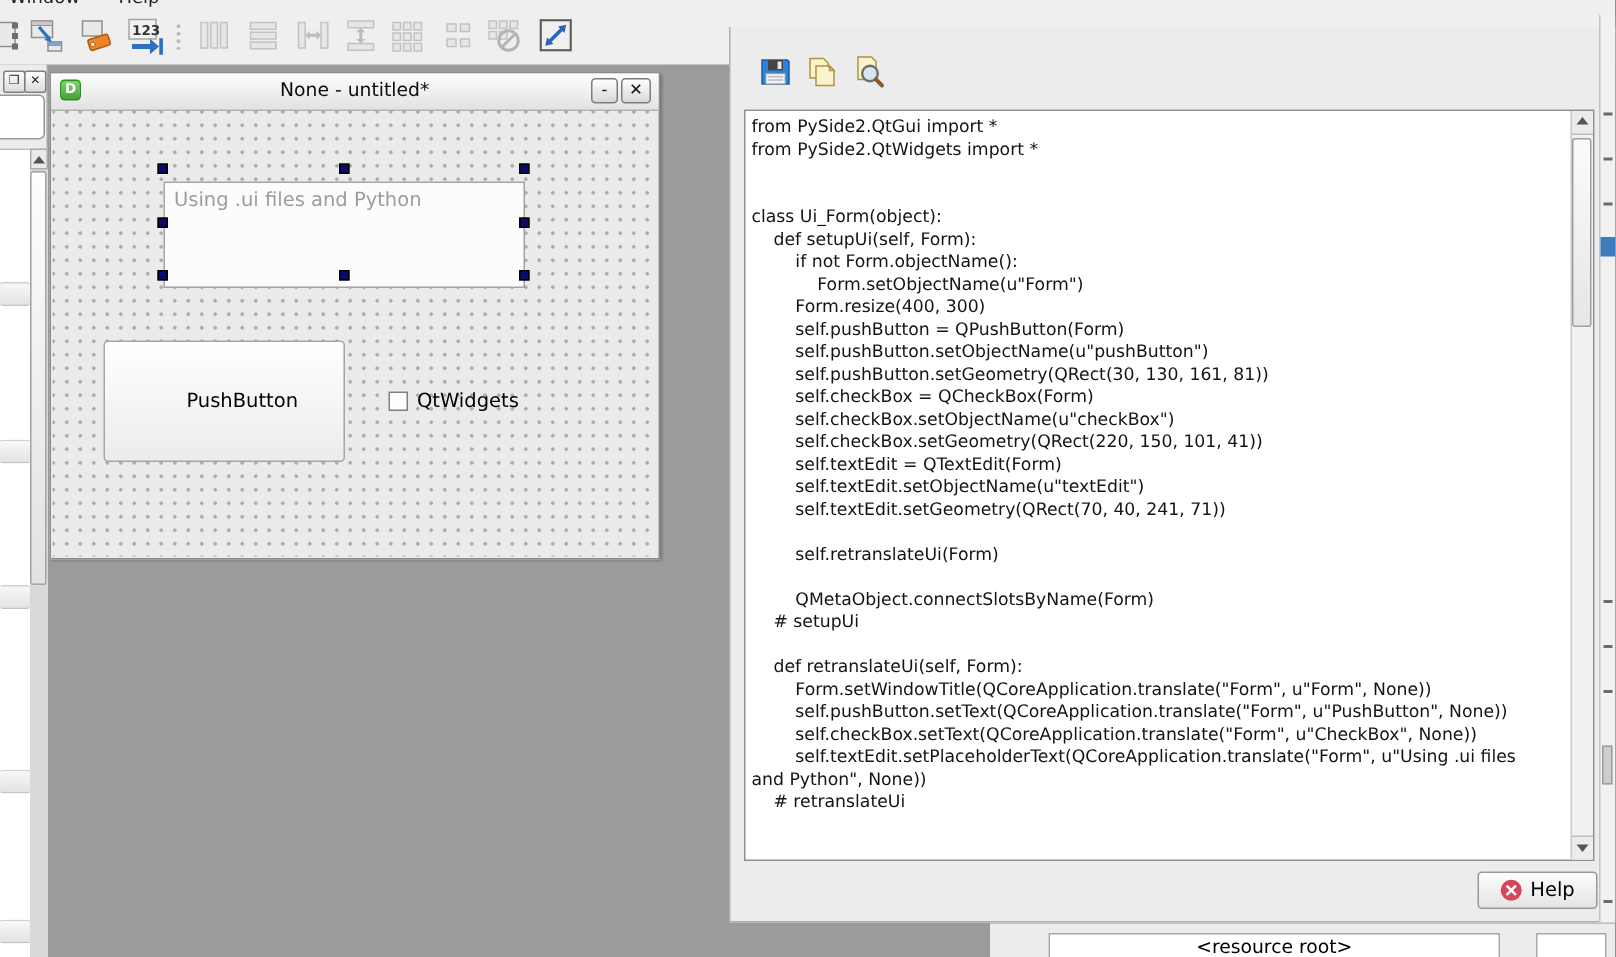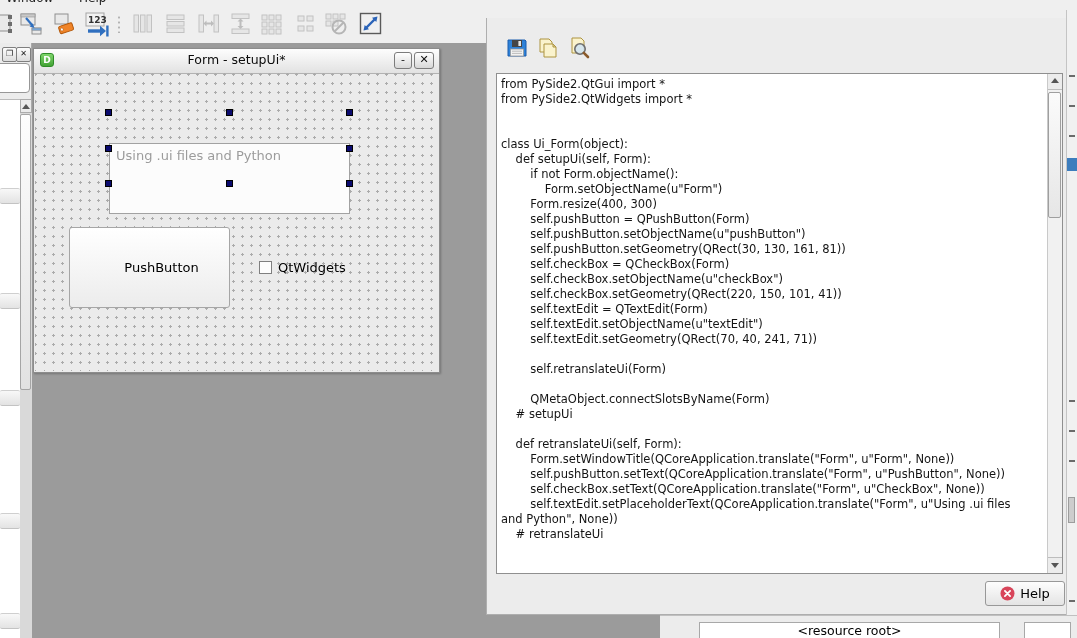--- a/index.html
+++ b/index.html
@@ -34,21 +34,21 @@
   .fw-badge{position:absolute;left:6px;top:4px;width:14px;height:14px;border-radius:3px;
     background:linear-gradient(#7fd56c,#43a335);border:1px solid #2f8c28;box-sizing:border-box;
     color:#fff;font-size:9px;font-weight:bold;text-align:center;line-height:12px;}
   .fw-title{position:absolute;left:0;right:0;top:3px;text-align:center;font-size:12.5px;color:#0b0b0b;}
   .fw-ctl{position:absolute;top:3px;height:17px;border:1px solid #7c7c7c;border-radius:3px;
     background:linear-gradient(#ffffff,#d8d8d8);box-sizing:border-box;text-align:center;color:#111;}
   .fw-min{right:27px;width:18px;font-size:11px;line-height:13px;}
   .fw-close{right:5px;width:20px;font-weight:bold;font-size:11px;line-height:14px;}
   .fw-body{position:absolute;left:1px;right:1px;top:24px;bottom:1px;
     background-image:radial-gradient(circle,#ababab 1px,transparent 1.35px);background-size:9px 9px;background-position:5px 6px;}
-  .w-textedit{position:absolute;left:74px;top:70px;width:241px;height:71px;background:#fcfcfc;border:1px solid #a2a2a2;box-sizing:border-box;}
+  .w-textedit{position:absolute;left:74px;top:48px;width:241px;height:71px;background:#fcfcfc;border:1px solid #a2a2a2;box-sizing:border-box;}
   .w-placeholder{padding:4px 6px;font-size:13px;color:#9c9c9c;}
   .handle{position:absolute;width:7px;height:7px;background:#0a0a6e;border:1px solid #000;box-sizing:border-box;}
   .w-push{position:absolute;left:34px;top:154px;width:161px;height:81px;background:linear-gradient(#ffffff,#ececec);
     border:1px solid #a6a6a6;border-radius:3px;box-sizing:border-box;display:flex;align-items:center;justify-content:center;font-size:13px;color:#000;padding-left:24px;}
   .w-check{position:absolute;left:224px;top:174px;width:101px;height:41px;display:flex;align-items:center;}
   .w-check-box{width:13px;height:13px;background:#fdfdfd;border:1px solid #7f7f7f;box-sizing:border-box;}
   .w-check-label{margin-left:6px;font-size:13px;color:#000;}
   
   .code-dialog{position:absolute;left:486px;top:18px;width:684px;height:597px;background:#ececec;
     border:1px solid #aeaeae;border-top:none;box-sizing:border-box;}
@@ -222,21 +222,21 @@
       <div class="dock-up">
           <div class="tri-up"></div>
         </div>
       <div class="dock-thumb"></div>
     </div>
   </div>
 
   <div class="form-window">
     <div class="fw-titlebar">
       <div class="fw-badge">D</div>
-      <div class="fw-title">Form - setupUi*</div>
+      <div class="fw-title">None - untitled*</div>
       <div class="fw-ctl fw-min">-</div>
       <div class="fw-ctl fw-close">✕</div>
     </div>
     <div class="fw-body">
       <div class="w-textedit">
         <div class="w-placeholder">Using .ui files and Python</div>
       </div>
       <div class="handle" style="left:70px;top:36px;"></div>
       <div class="handle" style="left:191px;top:36px;"></div>
       <div class="handle" style="left:311px;top:36px;"></div>

